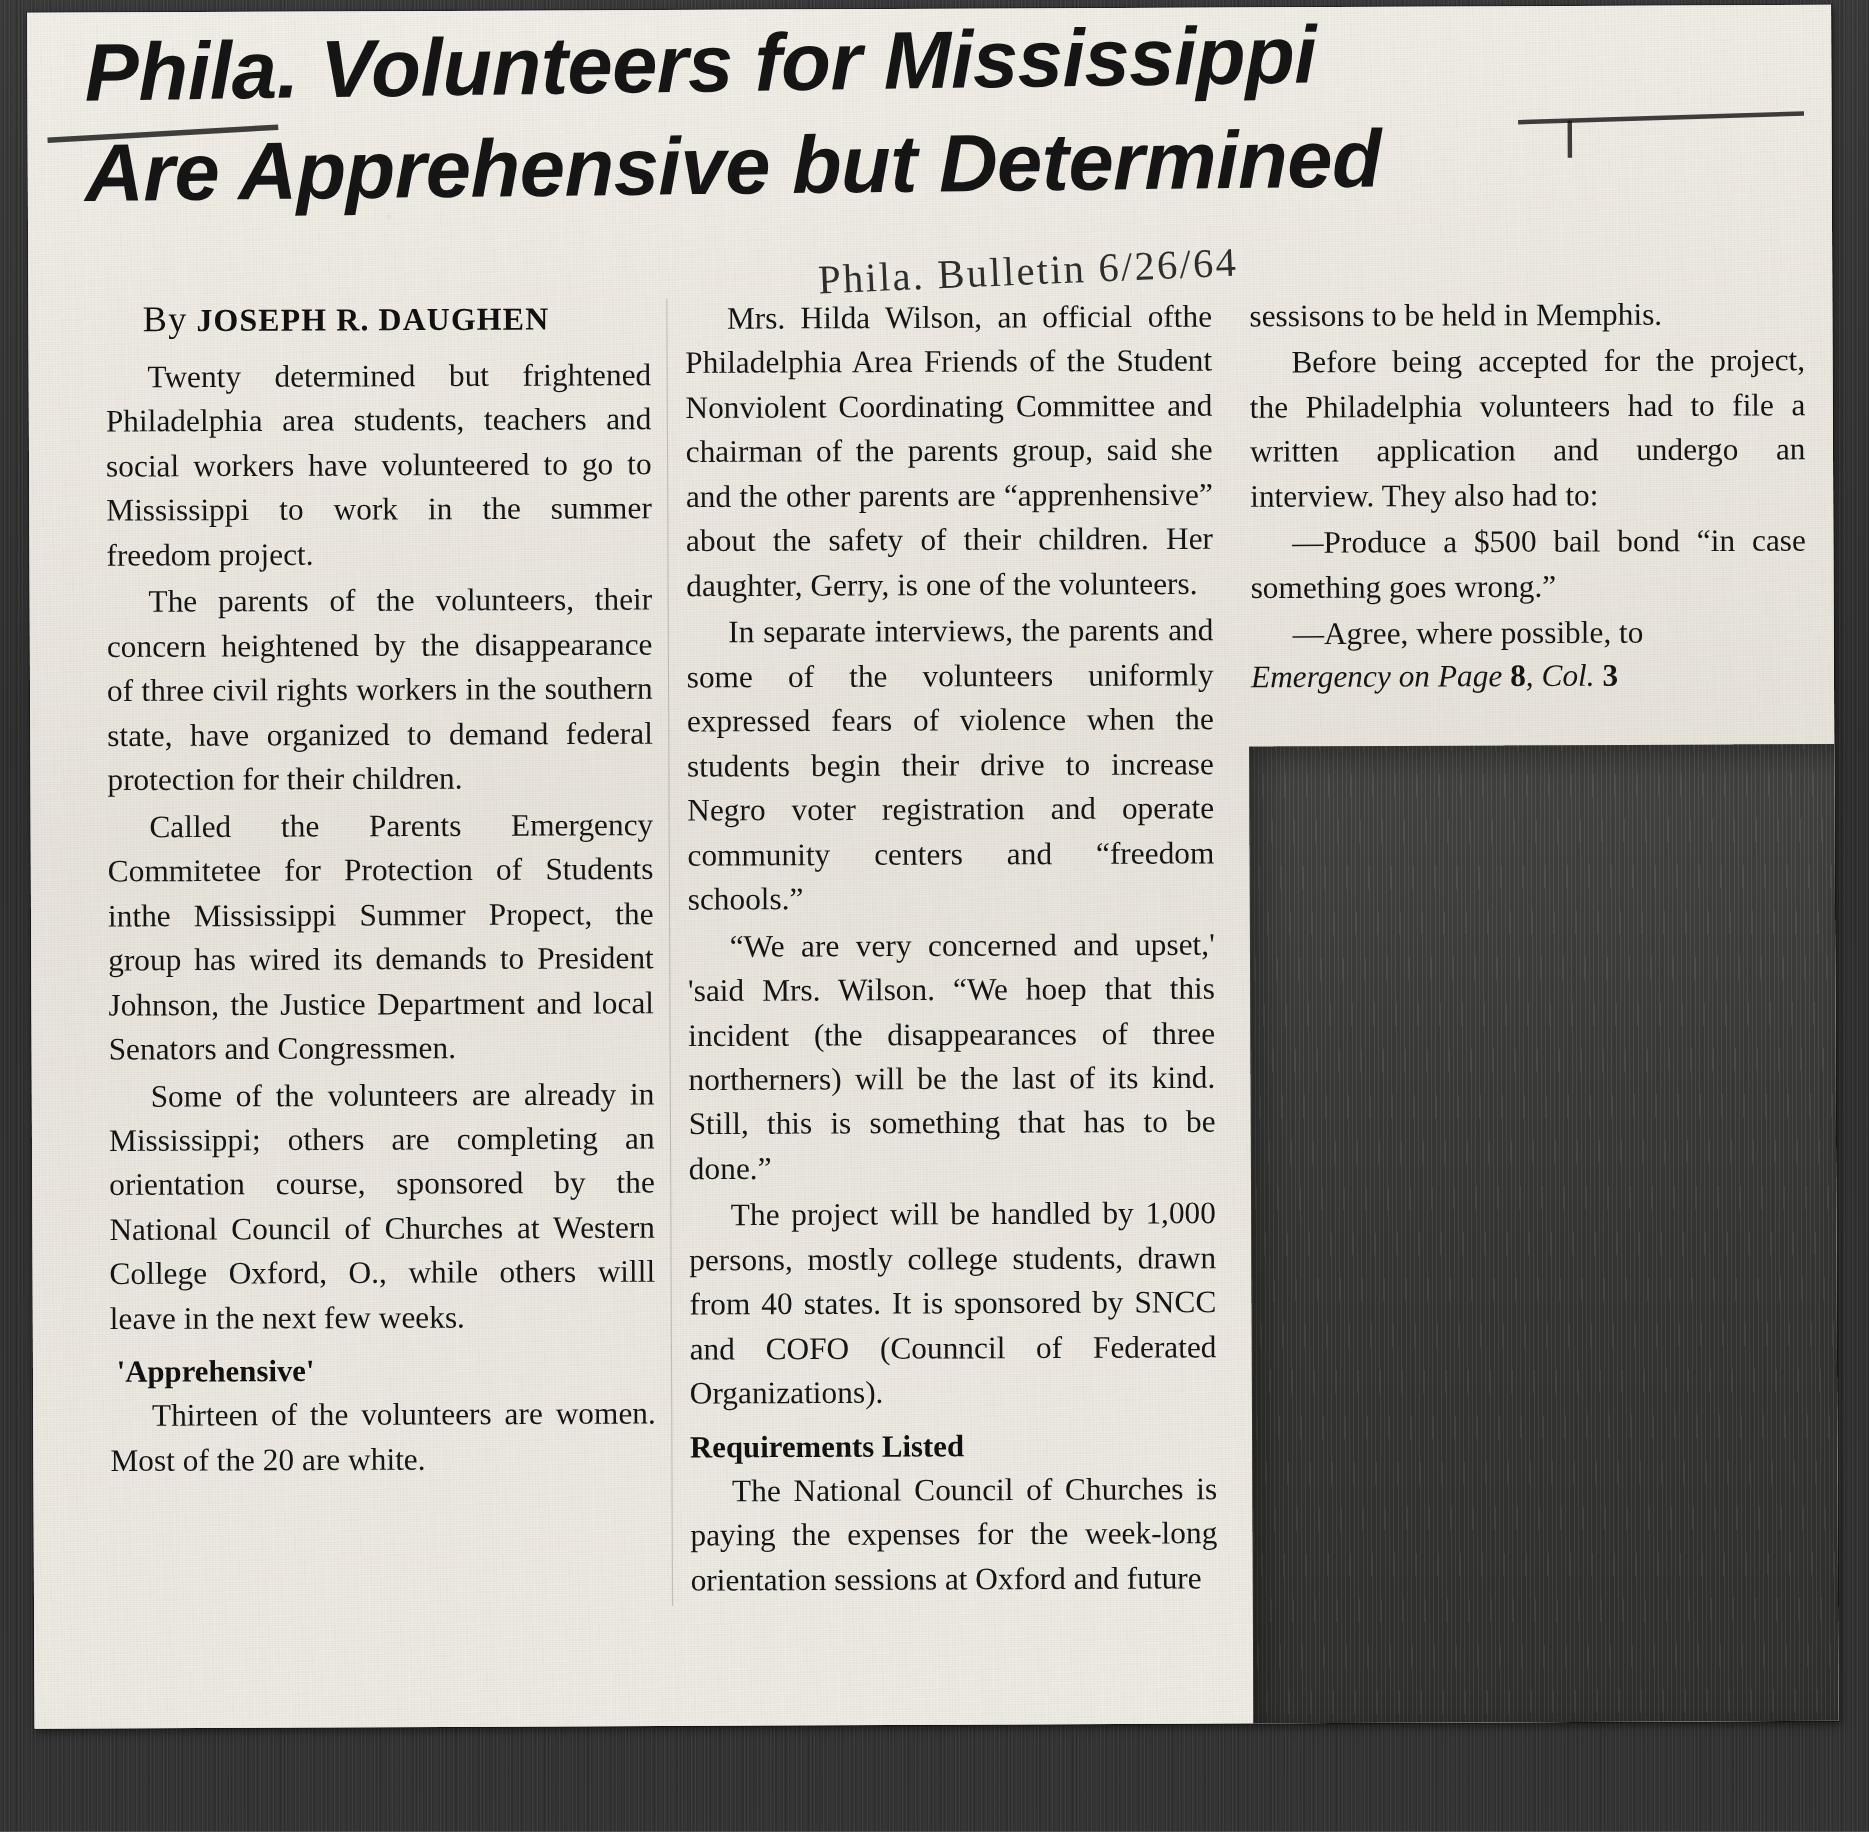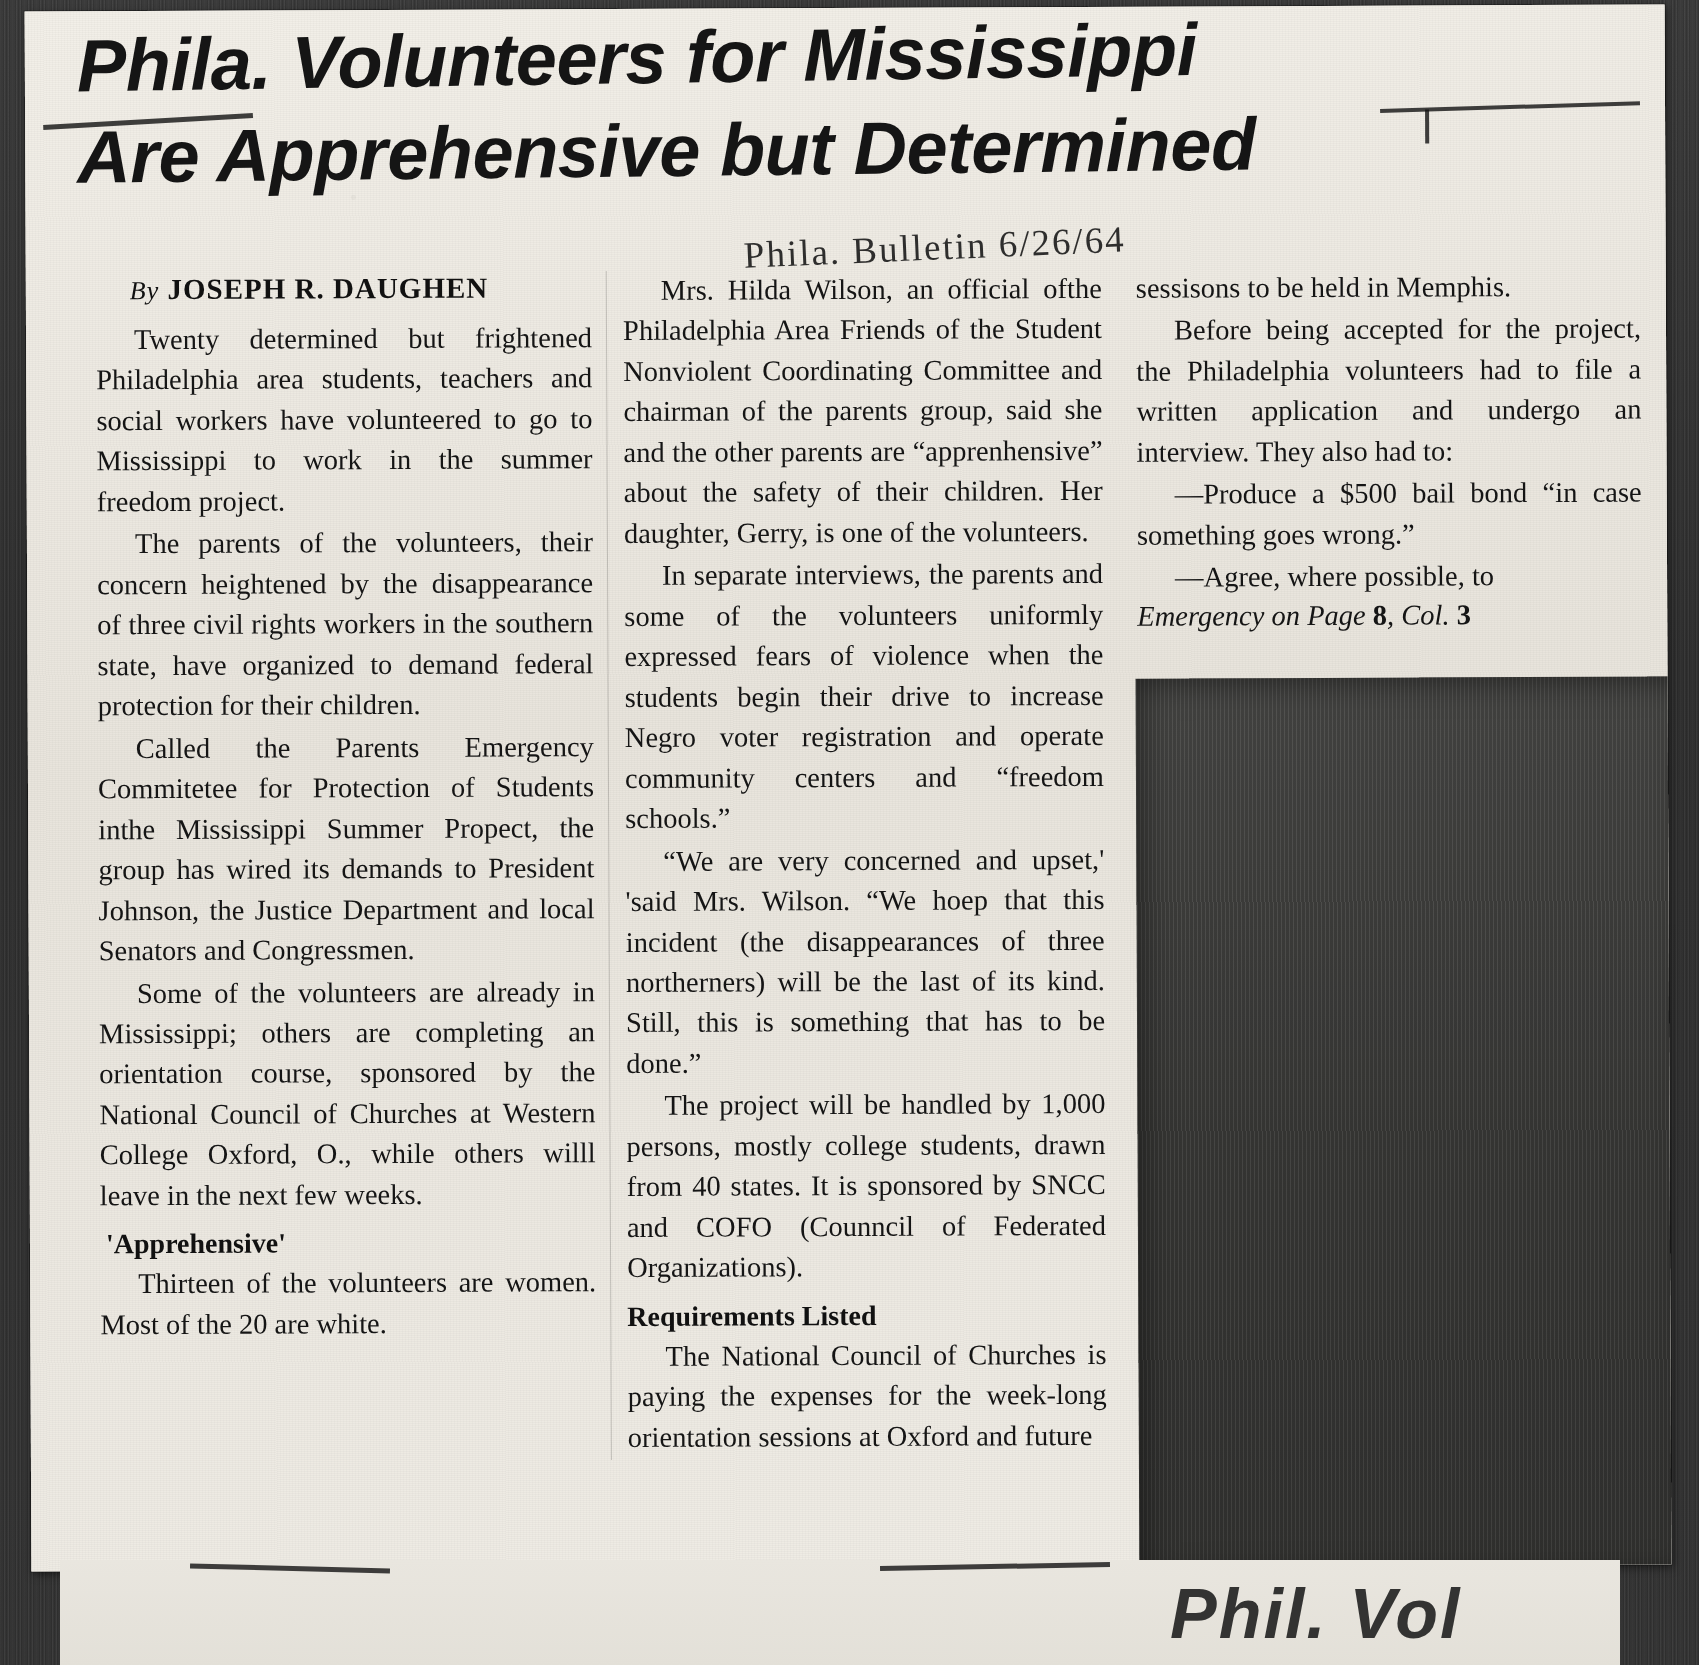--- a/index.html
+++ b/index.html
@@ -164,21 +164,21 @@
   .col + .col { border-left: 1px solid rgba(0,0,0,0.18); padding-left: 16px; }
 
   .byline {
     font-family: "Liberation Serif", serif;
     font-size: 29px;
     font-weight: bold;
     letter-spacing: 1px;
     margin: 0 0 14px 34px;
     color: #111;
   }
-  .byline .by { font-weight: normal; font-size: 26px; font-style: italic; }
+  .byline .by { font-weight: normal; font-size: 33px; }
 
   p.para {
     margin: 0 0 2px 0;
     text-indent: 38px;
     font-size: 28.5px;
     line-height: 1.42;
     text-align: justify;
     color: #151515;
     font-family: "Liberation Serif", serif;
   }
@@ -266,19 +266,14 @@
       <p class="para dashitem">—Agree, where possible, to</p>
       <p class="contline">
         <span>Emergency on Page</span>
         <b>8</b><span>, Col.</span>
         <b>3</b>
       </p>
     </div>
 
   </div>
 
-  <div id="bottom-strip">
-    <div class="pen-stroke" style="left:130px; top:6px; width:200px; height:5px; transform:rotate(1.5deg);"></div>
-    <div class="pen-stroke" style="left:820px; top:4px; width:230px; height:5px; transform:rotate(-1deg);"></div>
-    <div class="nextline">Phil. Vol</div>
-  </div>
 
 </div>
 
 </body></html>

